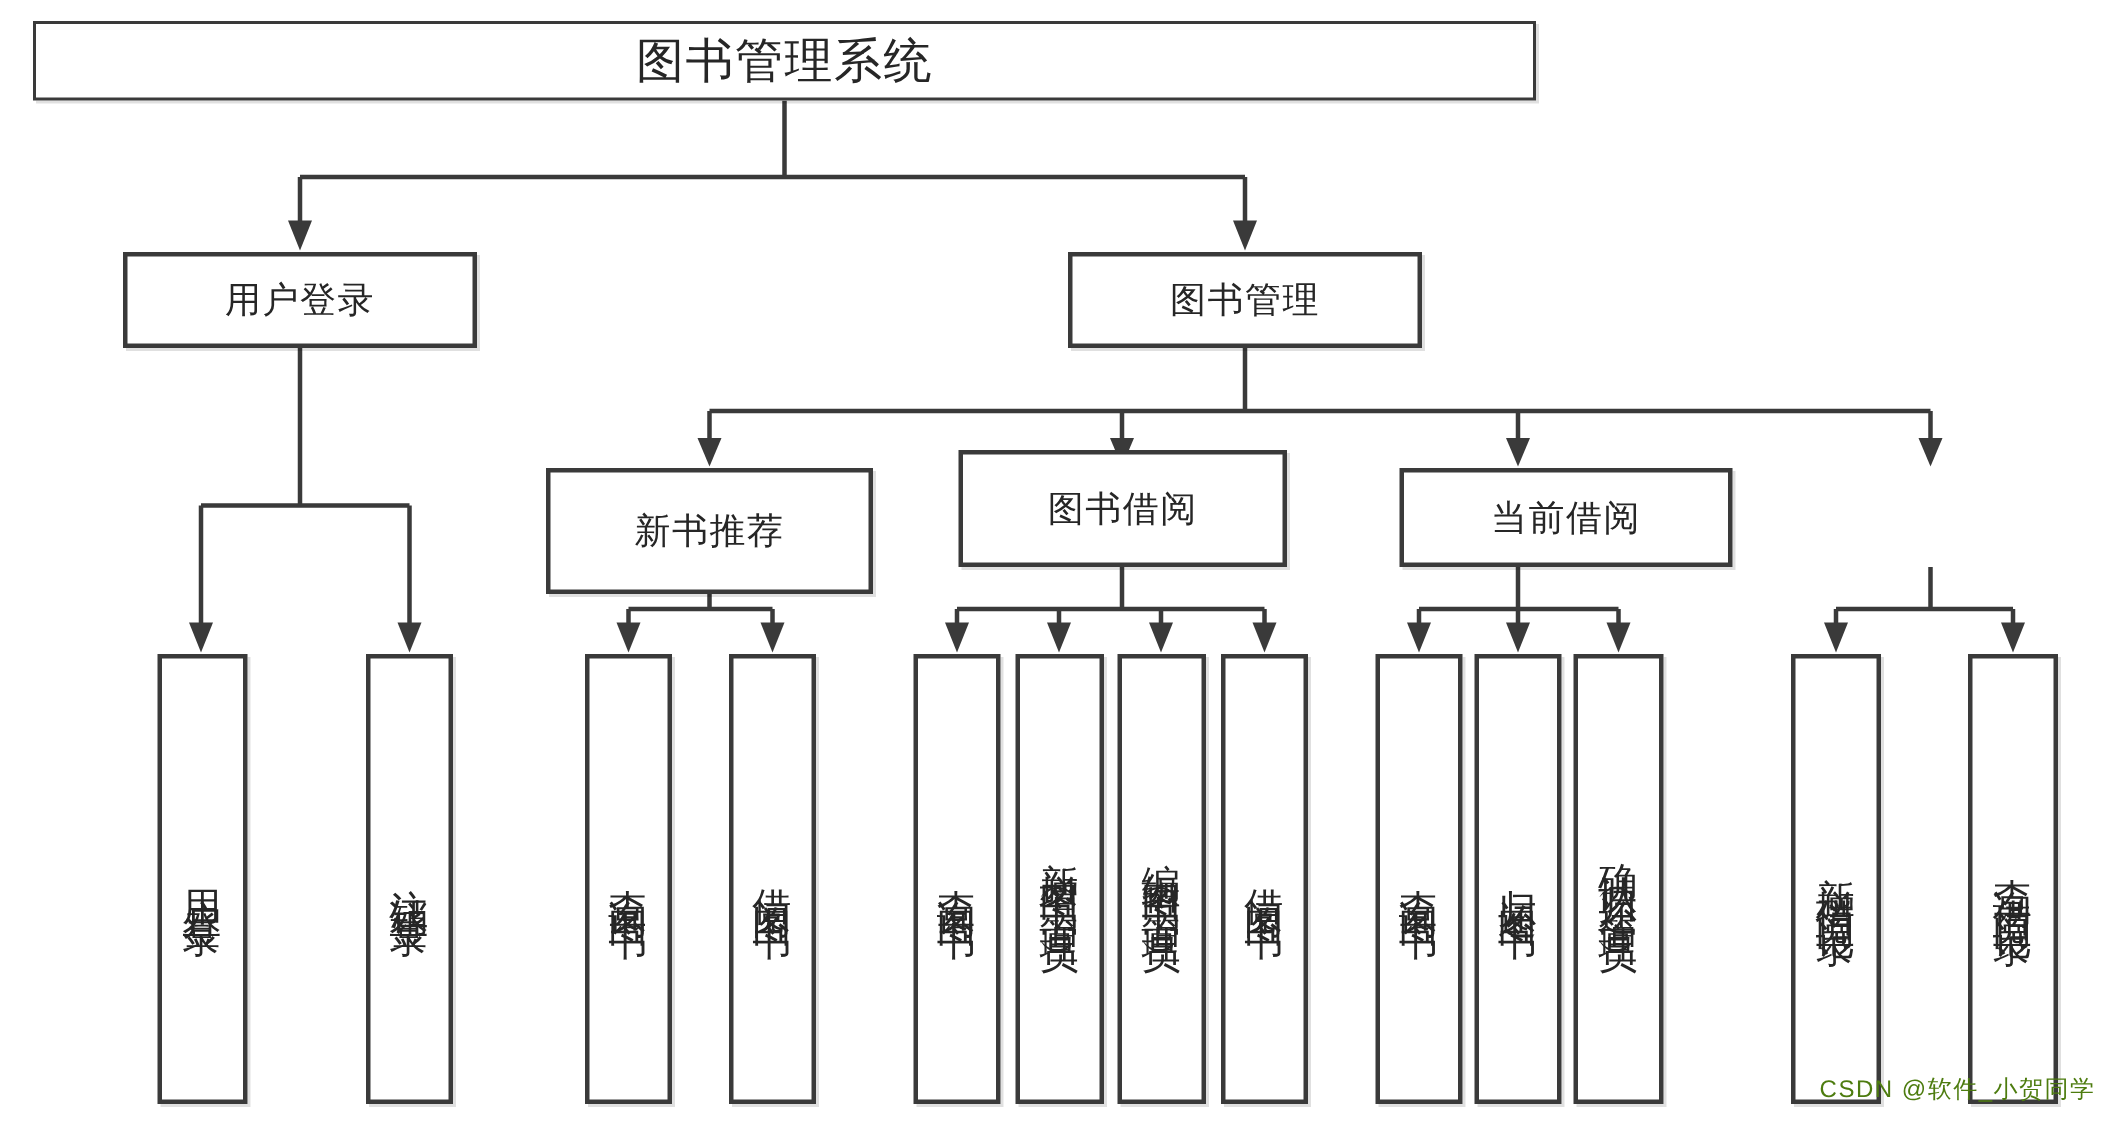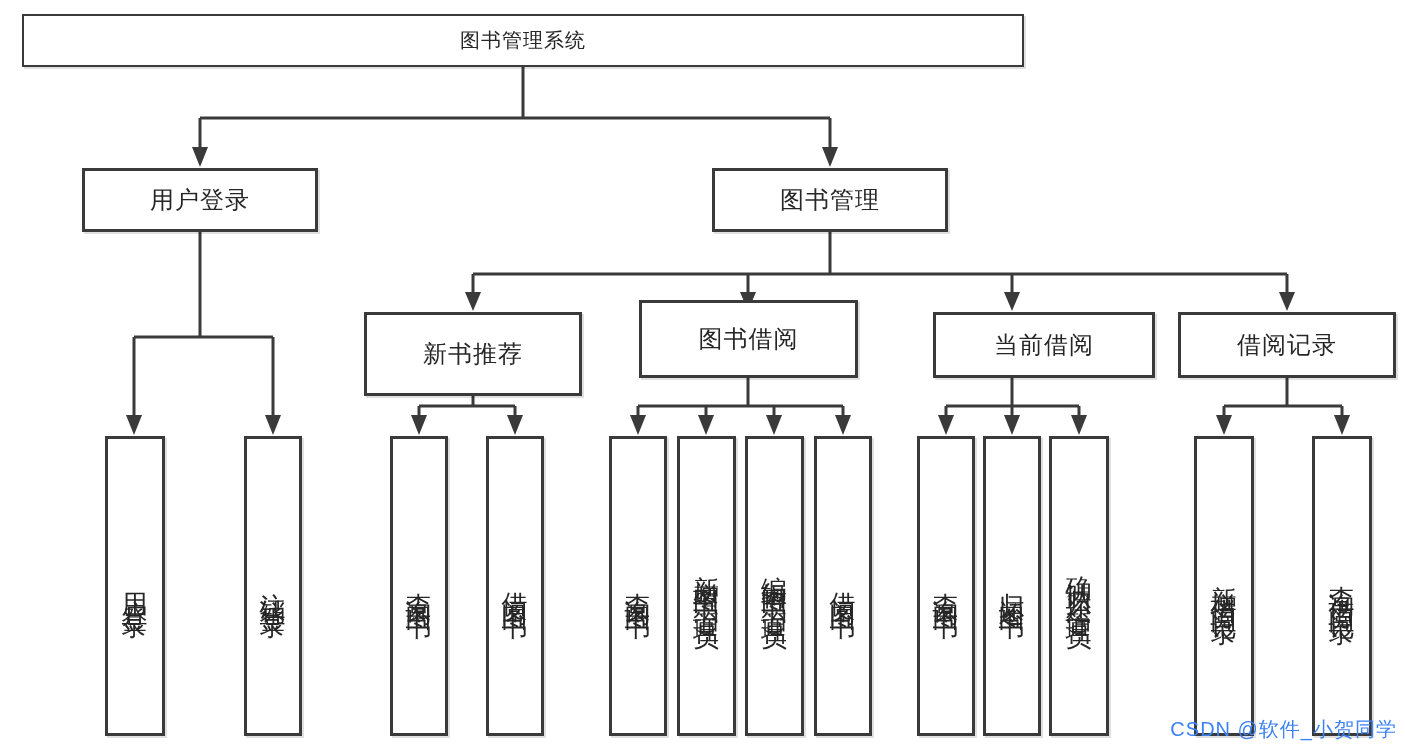--- a/index.html
+++ b/index.html
@@ -29,34 +29,34 @@
     display: flex;
     align-items: center;
     justify-content: center;
     color: #262626;
     font-size: 24px;
     letter-spacing: 1px;
     box-shadow: 2px 2px 0 rgba(0,0,0,0.12);
   }
   .root-box {
     border-width: 2.5px;
-    font-size: 20px;
+    font-size: 32px;
   }
   .vbox {
     writing-mode: vertical-rl;
     font-size: 26px;
     letter-spacing: 7px;
     line-height: 1;
   }
   .watermark {
     position: absolute;
     top: 716px;
     right: 8px;
-    font-size: 20px;
-    color: #3b82f6;
+    font-size: 16px;
+    color: #4d7c0f;
     letter-spacing: 1px;
     white-space: nowrap;
   }
 </style>
 </head>
 <body>
 
 <div class="canvas">
 
   <svg class="connectors" viewBox="0 0 1405 747" xmlns="http://www.w3.org/2000/svg" fill="none" stroke="#3a3a3a" stroke-width="3">
@@ -129,23 +129,20 @@
 
   <div class="box" style="left:364px; top:312px; width:218px; height:84px;">
     <span>新书推荐</span>
   </div>
   <div class="box" style="left:639px; top:300px; width:219px; height:78px;">
     <span>图书借阅</span>
   </div>
   <div class="box" style="left:901px; top:312px; width:222px; height:66px;margin-left:32px;">
     <span>当前借阅</span>
   </div>
-  <div class="box" style="left:1178px; top:312px; width:218px; height:66px;">
-    <span>借阅记录</span>
-  </div>
 
   <div class="box vbox" style="left:105px; top:436px; width:60px; height:300px;">
     <span>用户登录</span>
   </div>
   <div class="box vbox" style="left:244px; top:436px; width:58px; height:300px;">
     <span>注销登录</span>
   </div>
 
   <div class="box vbox" style="left:390px; top:436px; width:58px; height:300px;">
     <span>查询图书</span>

